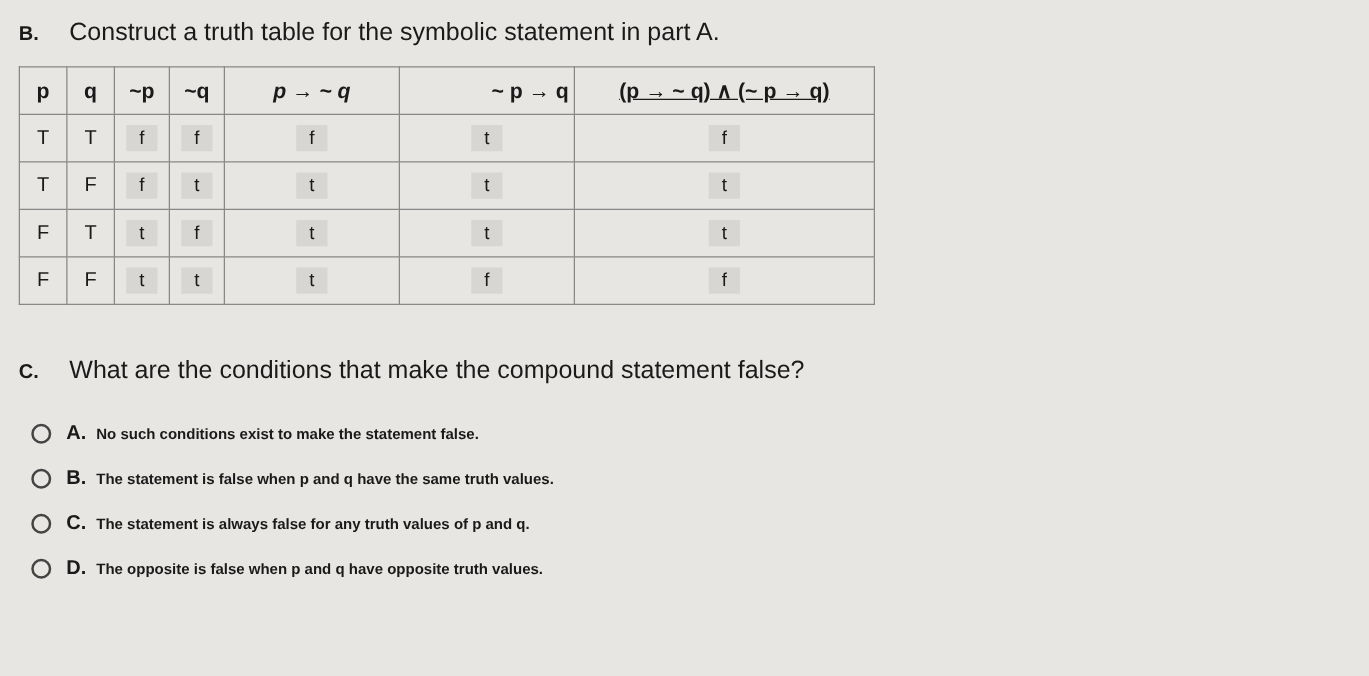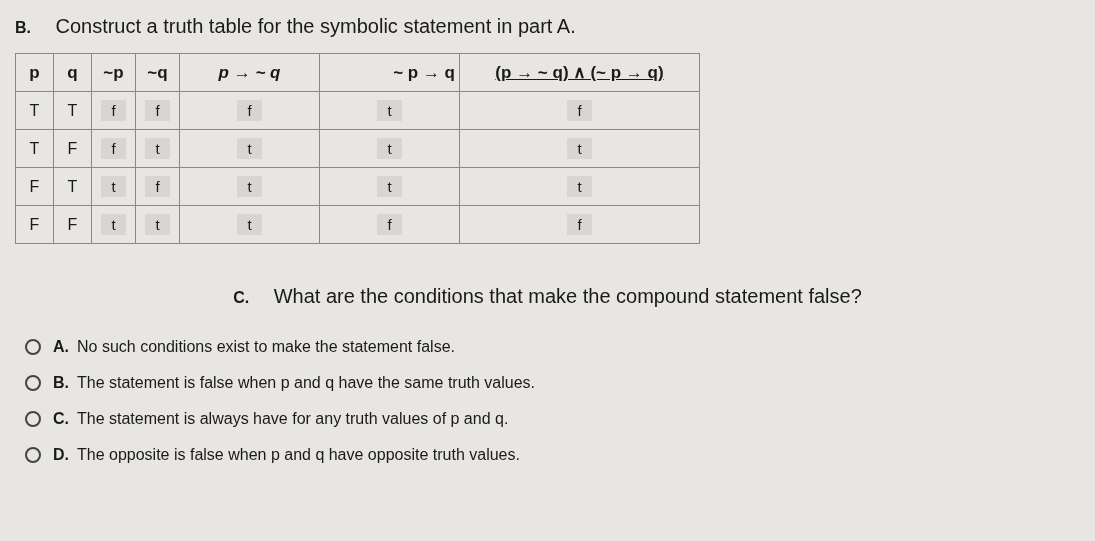--- a/index.html
+++ b/index.html
@@ -61,21 +61,20 @@
     }
     .val {
       display: inline-block;
       background: #d8d6d3;
       padding: 2px 10px;
       font-size: 15px;
     }
     .section-c {
       margin-top: 41px;
       margin-bottom: 30px;
-      text-align: center;
     }
     .options {
       margin-top: 20px;
       padding-left: 10px;
     }
     .option-row {
       display: flex;
       align-items: center;
       margin-bottom: 18px;
     }
@@ -85,21 +84,22 @@
       border: 2px solid #444;
       border-radius: 50%;
       margin-right: 12px;
       flex-shrink: 0;
     }
     .option-label {
       font-weight: bold;
       margin-right: 8px;
     }
     .option-text {
-      font-size: 16px;
+      font-size: 12px;
+      font-weight: bold;
     }
   </style>
 </head>
 <body>
 
 <div class="header-row">
   <span class="section-label">B.</span>
   <span class="question-text">Construct a truth table for the symbolic statement in part A.</span>
 </div>
 
@@ -167,20 +167,20 @@
     <span class="option-text">No such conditions exist to make the statement false.</span>
   </div>
   <div class="option-row">
     <div class="radio"></div>
     <span class="option-label">B.</span>
     <span class="option-text">The statement is false when p and q have the same truth values.</span>
   </div>
   <div class="option-row">
     <div class="radio"></div>
     <span class="option-label">C.</span>
-    <span class="option-text">The statement is always have for any truth values of p and q.</span>
+    <span class="option-text">The statement is always false for any truth values of p and q.</span>
   </div>
   <div class="option-row">
     <div class="radio"></div>
     <span class="option-label">D.</span>
     <span class="option-text">The opposite is false when p and q have opposite truth values.</span>
   </div>
 </div>
 
 </body></html>

